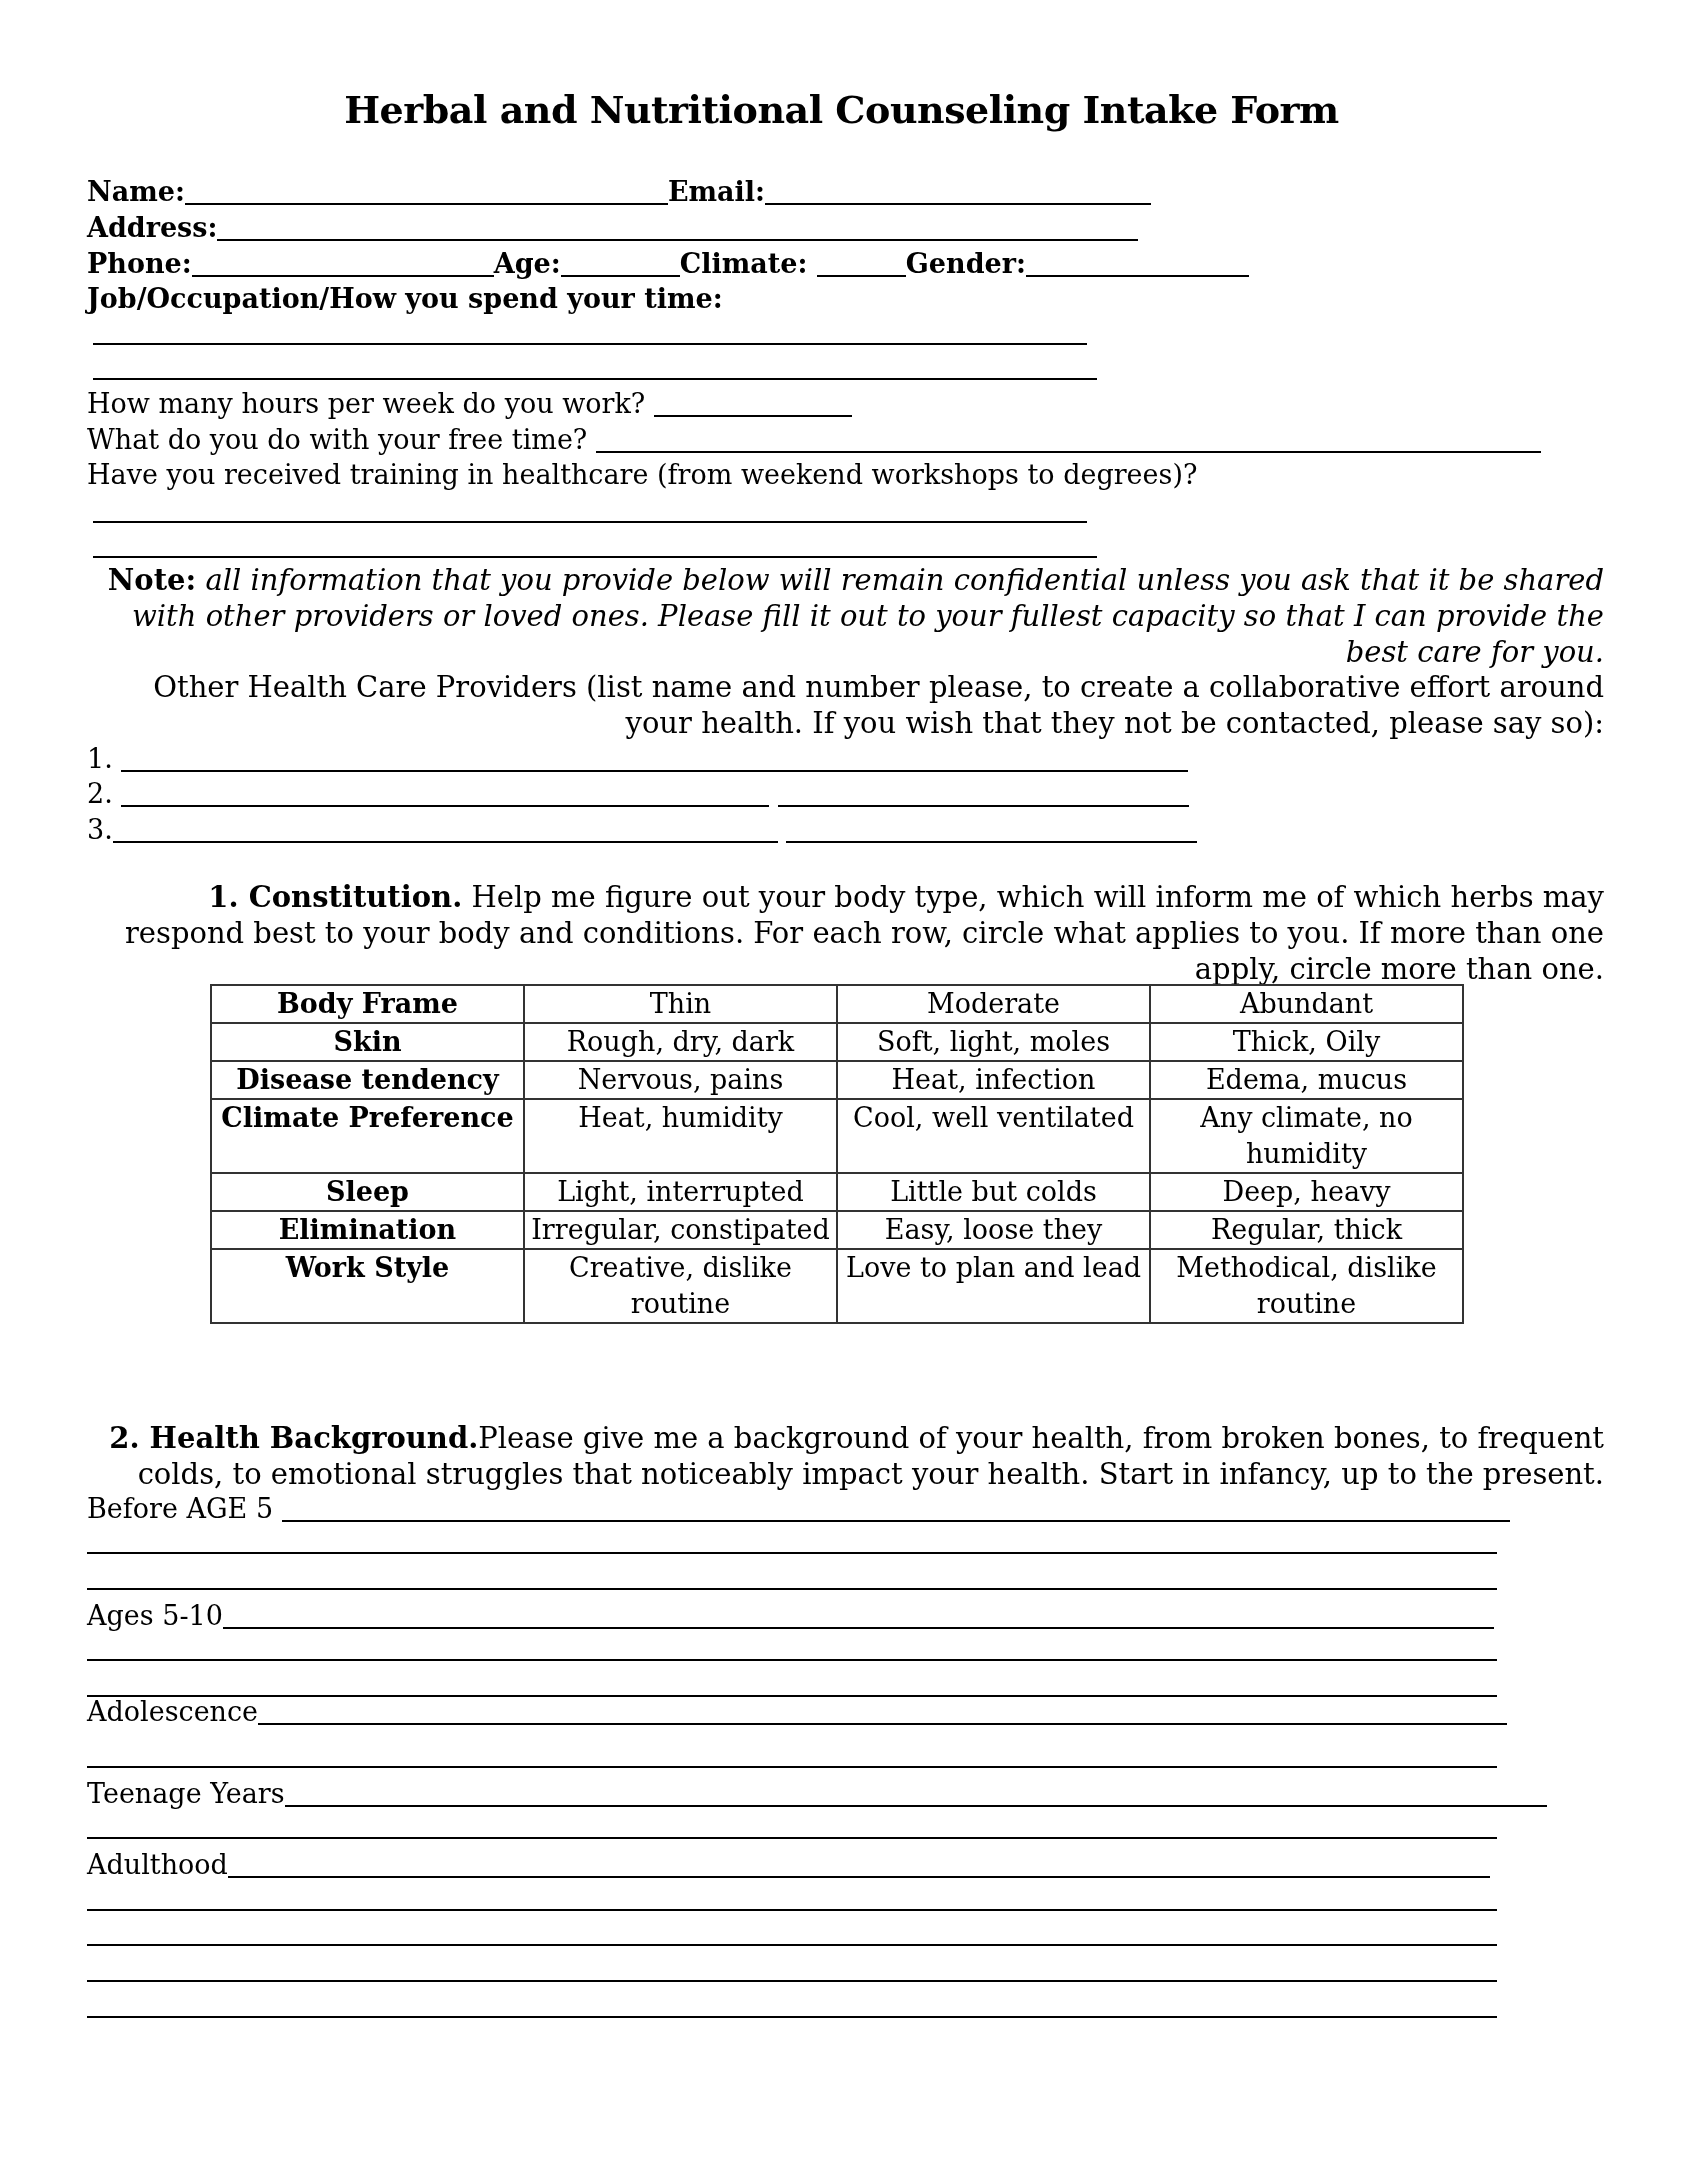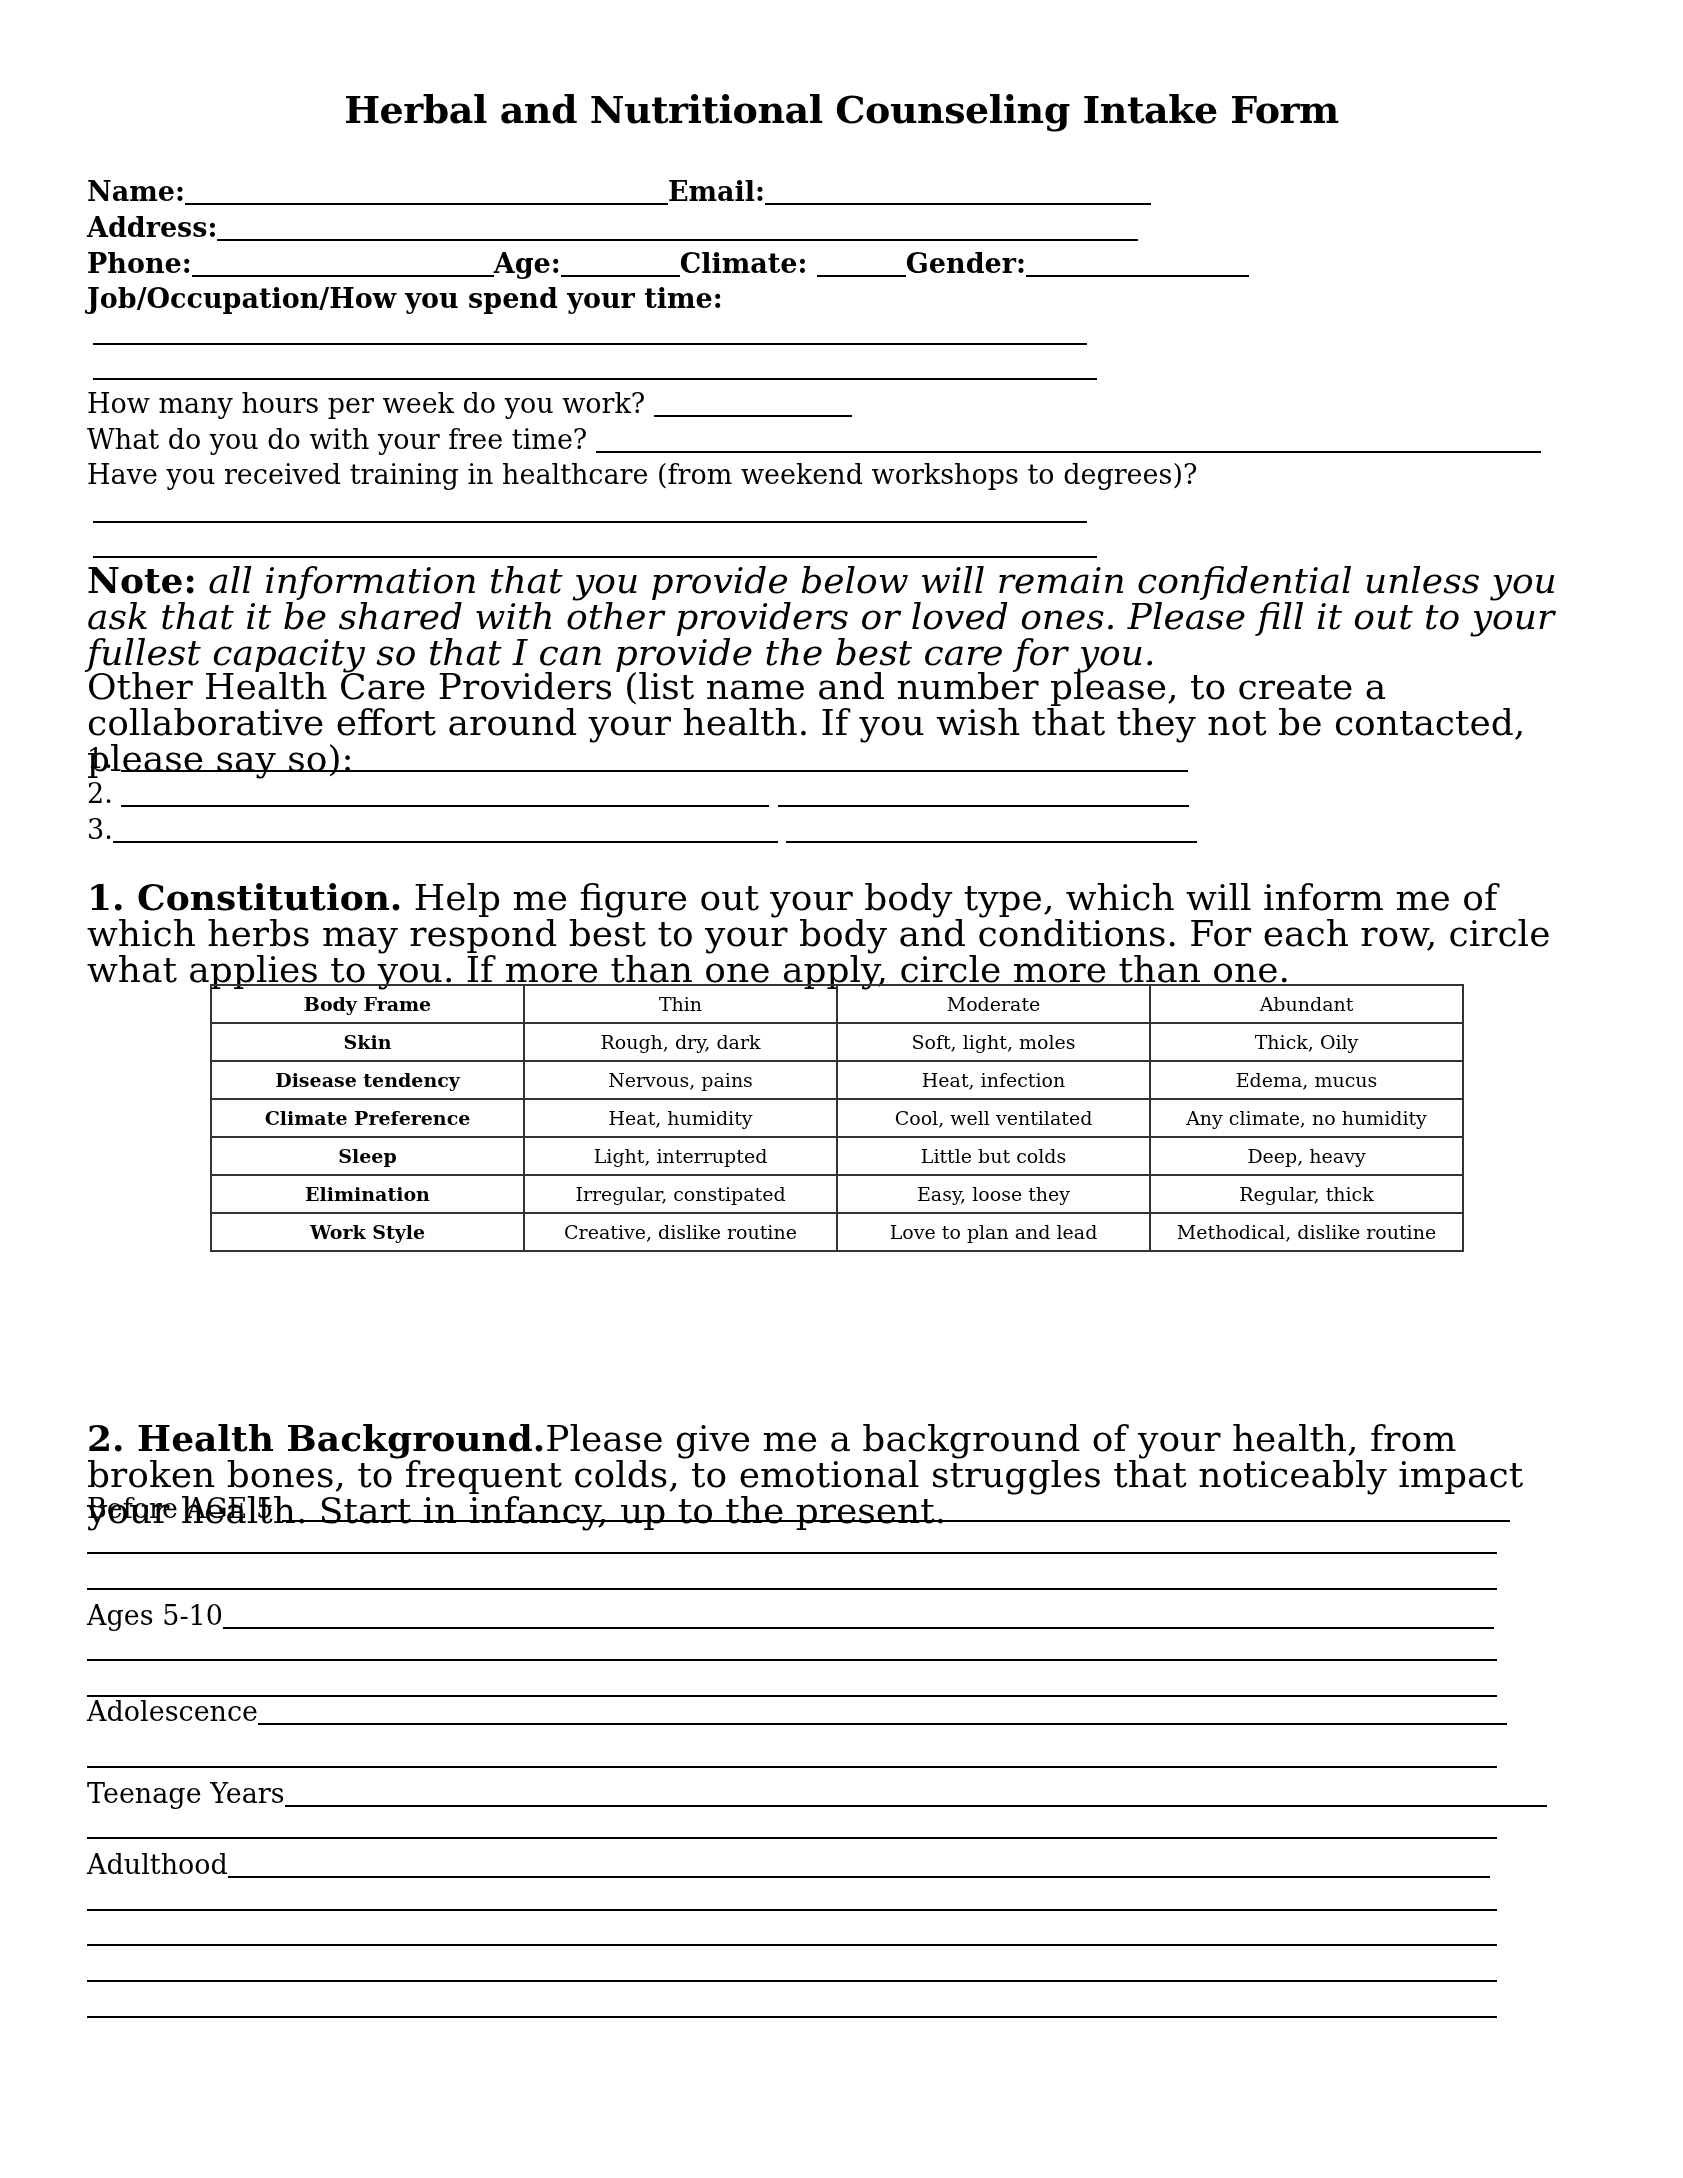--- a/index.html
+++ b/index.html
@@ -6,22 +6,22 @@
     body { width: 1683px; height: 2178px; position: relative; overflow: hidden;
            font-family: "DejaVu Serif", "Liberation Serif", serif; color: #000; }
     .page { position: absolute; left: 87px; top: 0; width: 1525px; }
     .title { position: absolute; left: 0; width: 1509px; top: 87px; text-align: center;
              font-weight: bold; font-size: 38px; letter-spacing: -0.5px; }
     .line { position: absolute; left: 0; height: 36px; line-height: 36px; font-size: 27px; white-space: nowrap; }
     .b { font-weight: bold; }
     .i { font-style: italic; }
     .blank { display: inline-block; border-bottom: 2px solid #000; height: 26px; vertical-align: baseline; margin-bottom: -4px; }
     .rule { position: absolute; left: 6px; height: 0; border-bottom: 2px solid #000; }
-    .para { position: absolute; left: 0; width: 1505px; font-size: 36px; line-height: 36px; }
-    table.const { position: absolute; left: 123px; top: 984px; border-collapse: collapse; font-size: 19px; padding-left: 44px; }
+    .para { position: absolute; left: 12px; width: 1505px; font-size: 29px; line-height: 36px; text-align: right; }
+    table.const { position: absolute; left: 123px; top: 984px; border-collapse: collapse; font-size: 27px; padding-left: 44px; }
     table.const td { border: 2px solid #333; width: 303px; text-align: center; vertical-align: top;
                      padding: 0 4px; line-height: 36px; }
     table.const td.rh { font-weight: bold; }
   </style>
 </head>
 <body>
 
 <div class="page">
 
   <div class="title">Herbal and Nutritional Counseling Intake Form</div>

